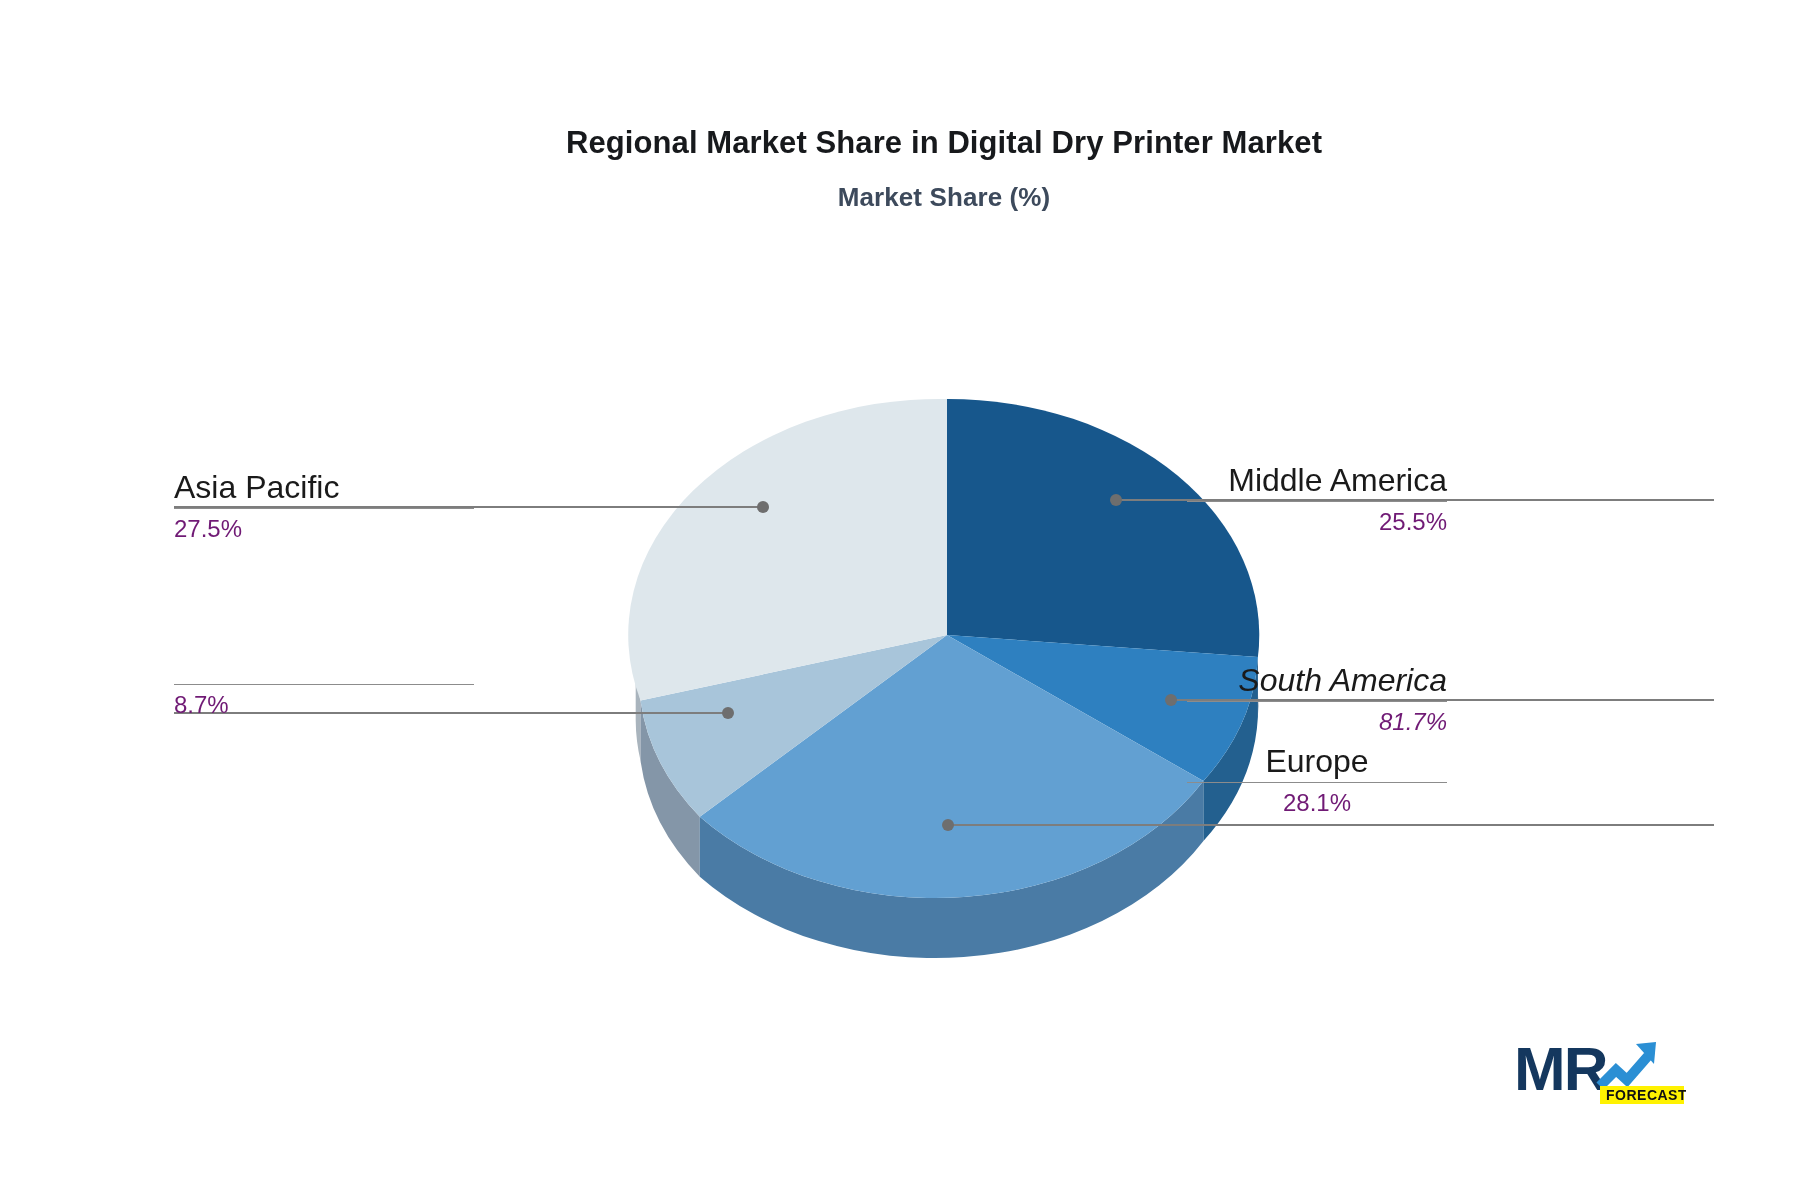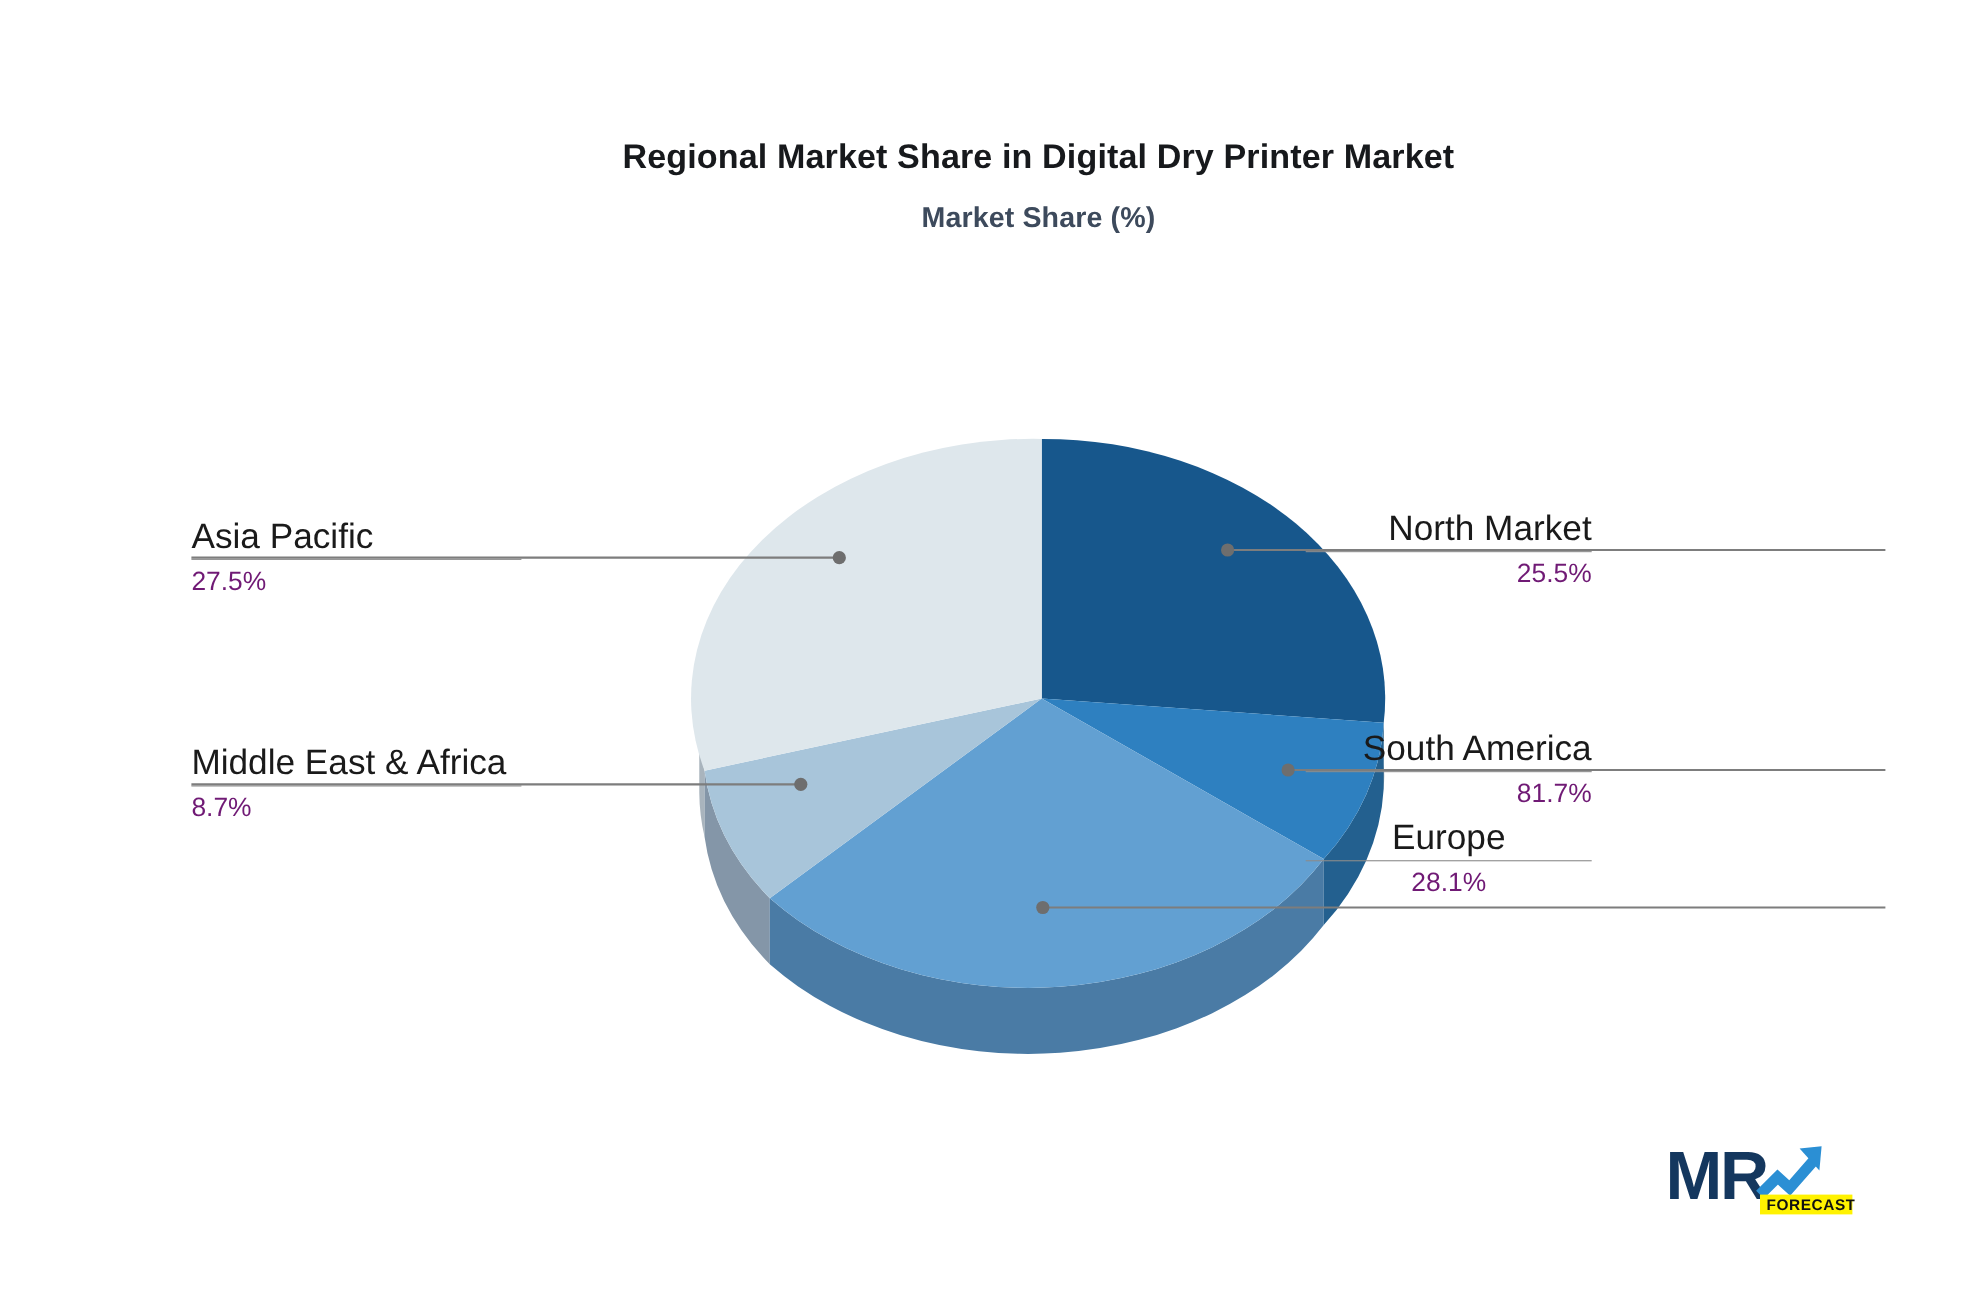--- a/index.html
+++ b/index.html
@@ -164,39 +164,38 @@
     <g fill="#6e6e6e">
       <circle cx="1072" cy="500" r="6"></circle>
       <circle cx="1127" cy="700" r="6"></circle>
       <circle cx="904" cy="825" r="6"></circle>
       <circle cx="684" cy="713" r="6"></circle>
       <circle cx="719" cy="507" r="6"></circle>
     </g>
   </svg>
 
   <div class="lbl right" style="right:397px; top:465px; width:260px;">
-    <span class="name">North Market</span>
+    <span class="name">Middle America</span>
     <span class="rule"></span>
     <span class="pct">25.5%</span>
   </div>
 
-  <div class="lbl right" style="right:397px; top:665px; width:260px;">
+  <div class="lbl right" style="right:397px; top:665px; width:260px;font-style:italic;">
     <span class="name">South America</span>
     <span class="rule"></span>
     <span class="pct">81.7%</span>
   </div>
 
   <div class="lbl right" style="right:397px; top:746px; width:260px;text-align:center;">
     <span class="name">Europe</span>
     <span class="rule"></span>
     <span class="pct">28.1%</span>
   </div>
 
   <div class="lbl left" style="left:130px; top:678px; width:300px;">
-    <span class="name">Middle East &amp; Africa</span>
     <span class="rule"></span>
     <span class="pct">8.7%</span>
   </div>
 
   <div class="lbl left" style="left:130px; top:472px; width:300px;">
     <span class="name">Asia Pacific</span>
     <span class="rule"></span>
     <span class="pct">27.5%</span>
   </div>
 

